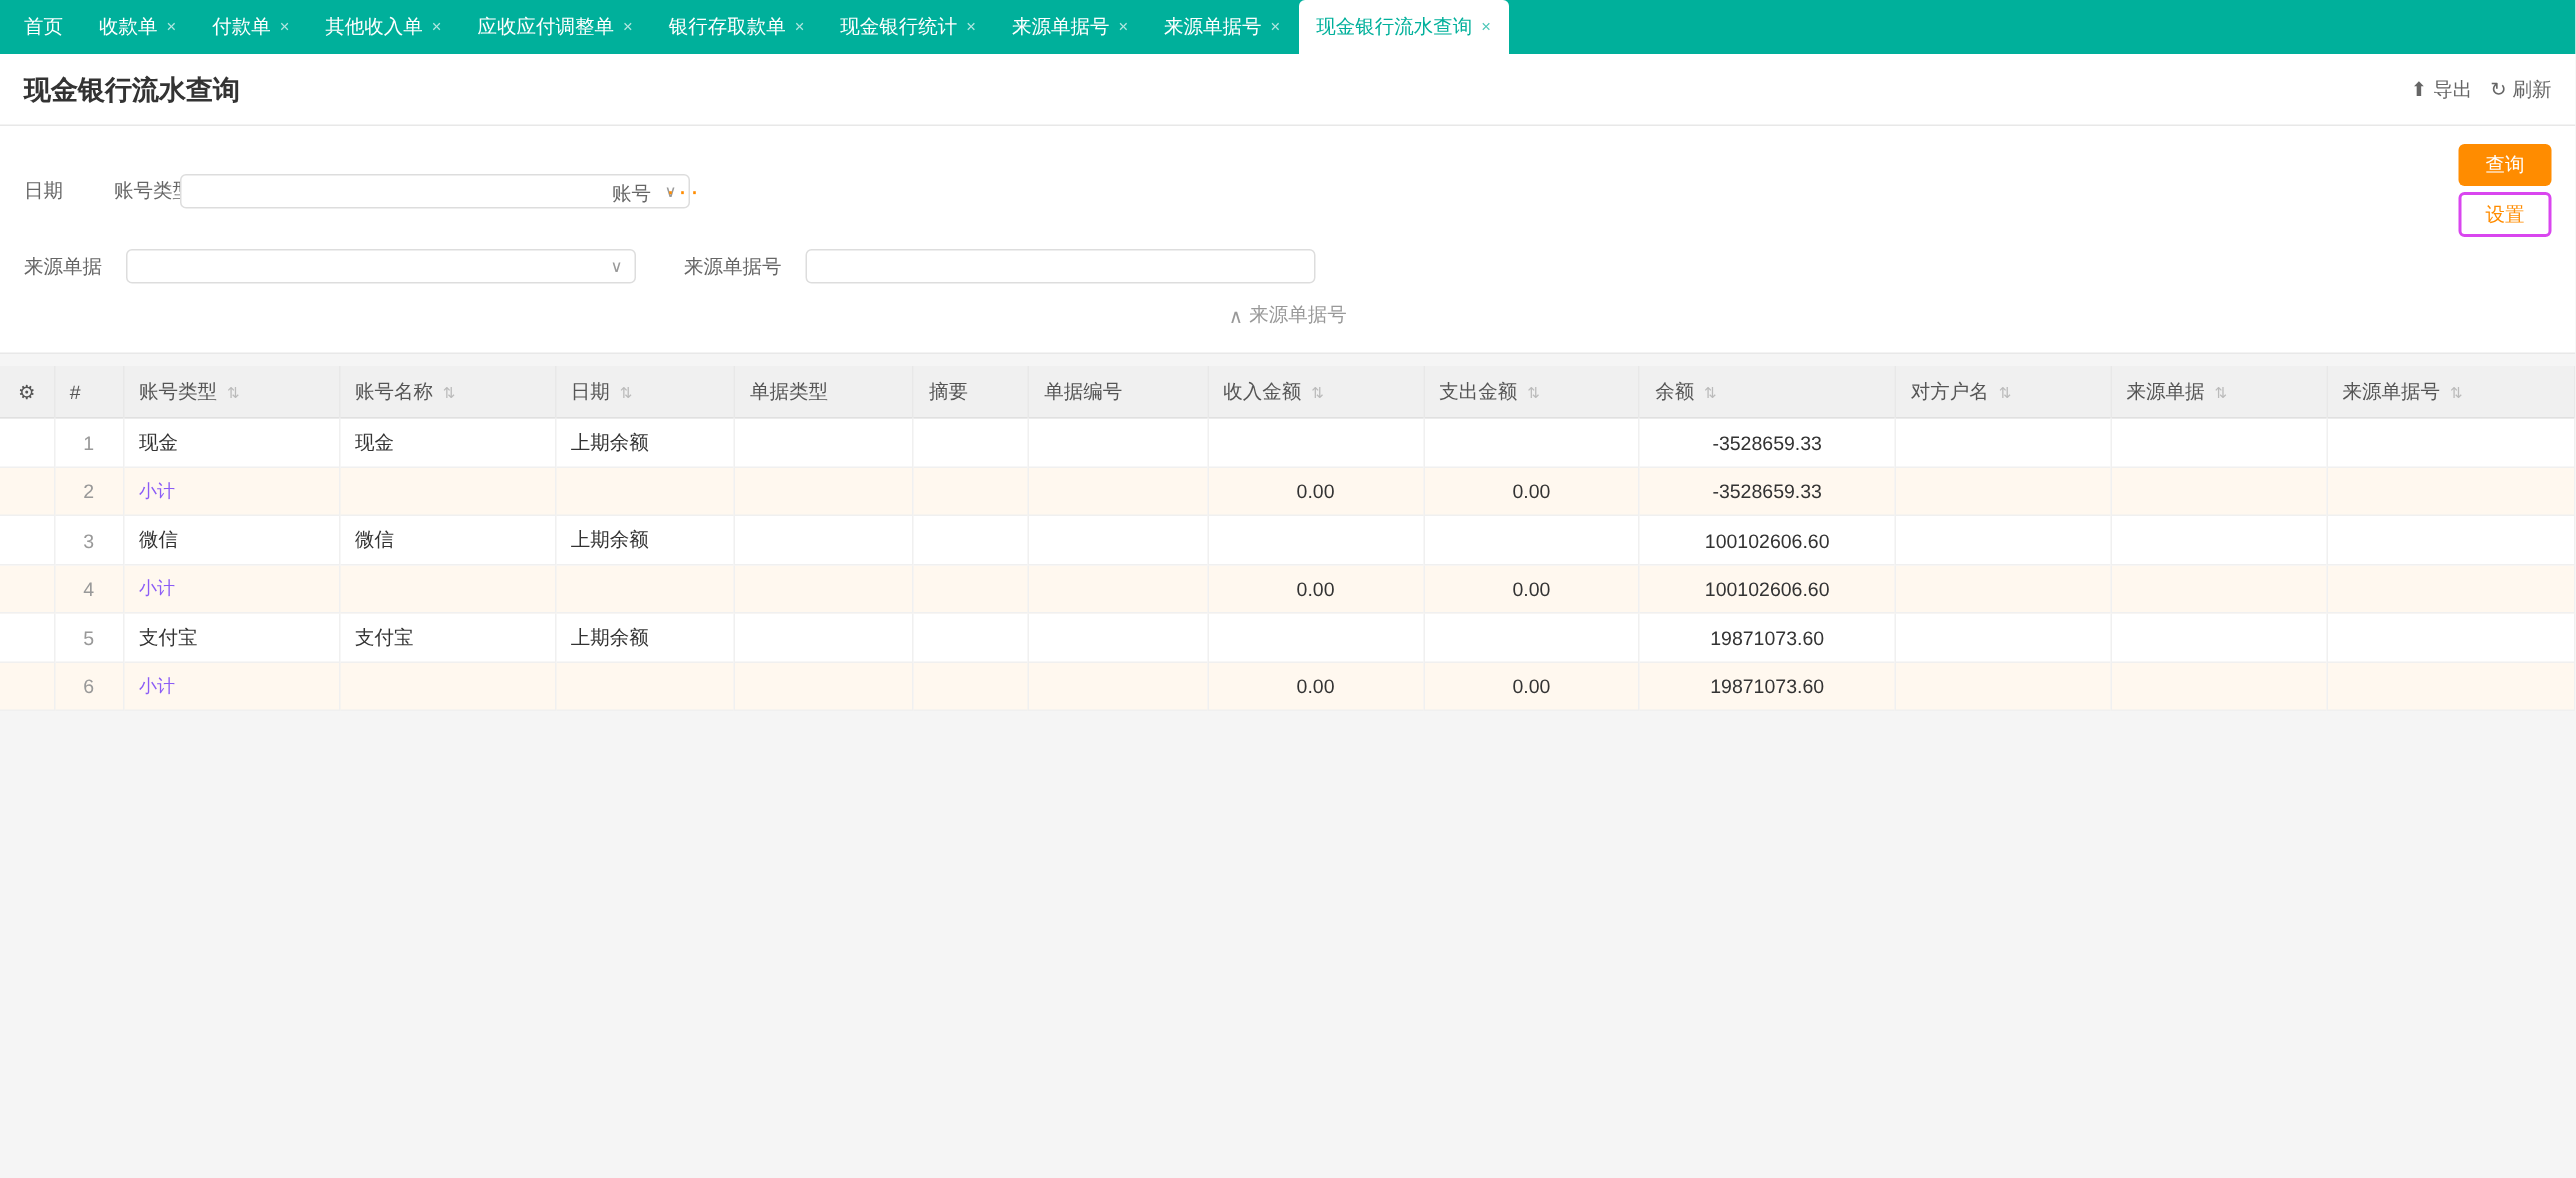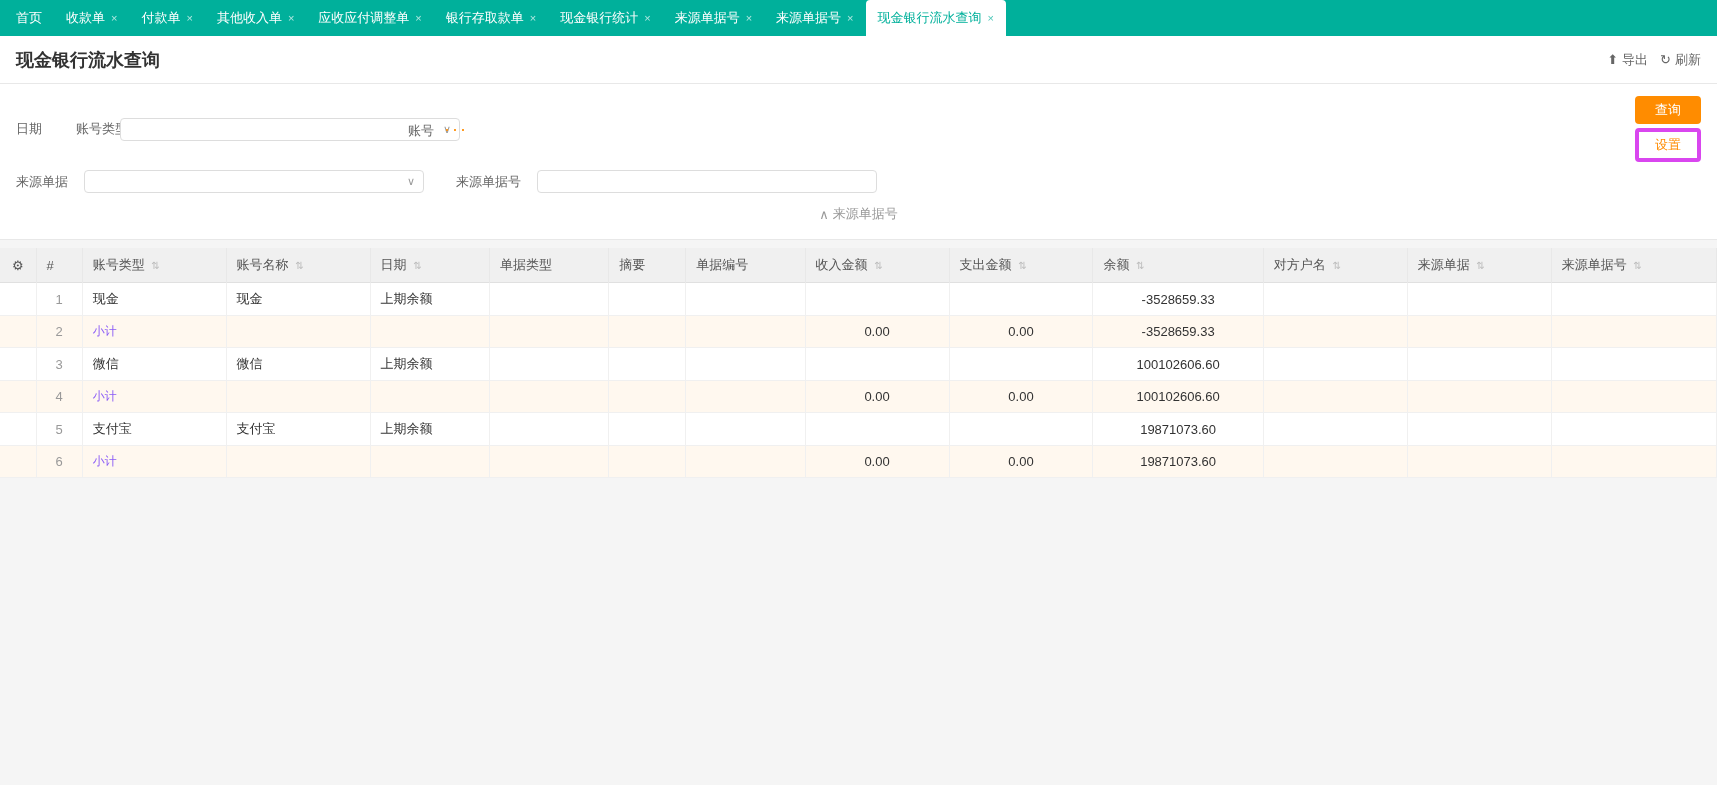--- a/index.html
+++ b/index.html
@@ -141,21 +141,21 @@
       color: #fff;
       border: none;
       border-radius: 4px;
       padding: 5px 16px;
       cursor: pointer;
       font-size: 13px;
     }
     .btn-settings {
       background: #fff;
       color: #ff8c00;
-      border: 4px solid #d946ef;
+      border: 2px solid #d946ef;
       border-radius: 4px;
       padding: 4px 16px;
       cursor: pointer;
       font-size: 13px;
     }
     .btn-group {
       display: flex;
       flex-direction: column;
       gap: 4px;
     }

